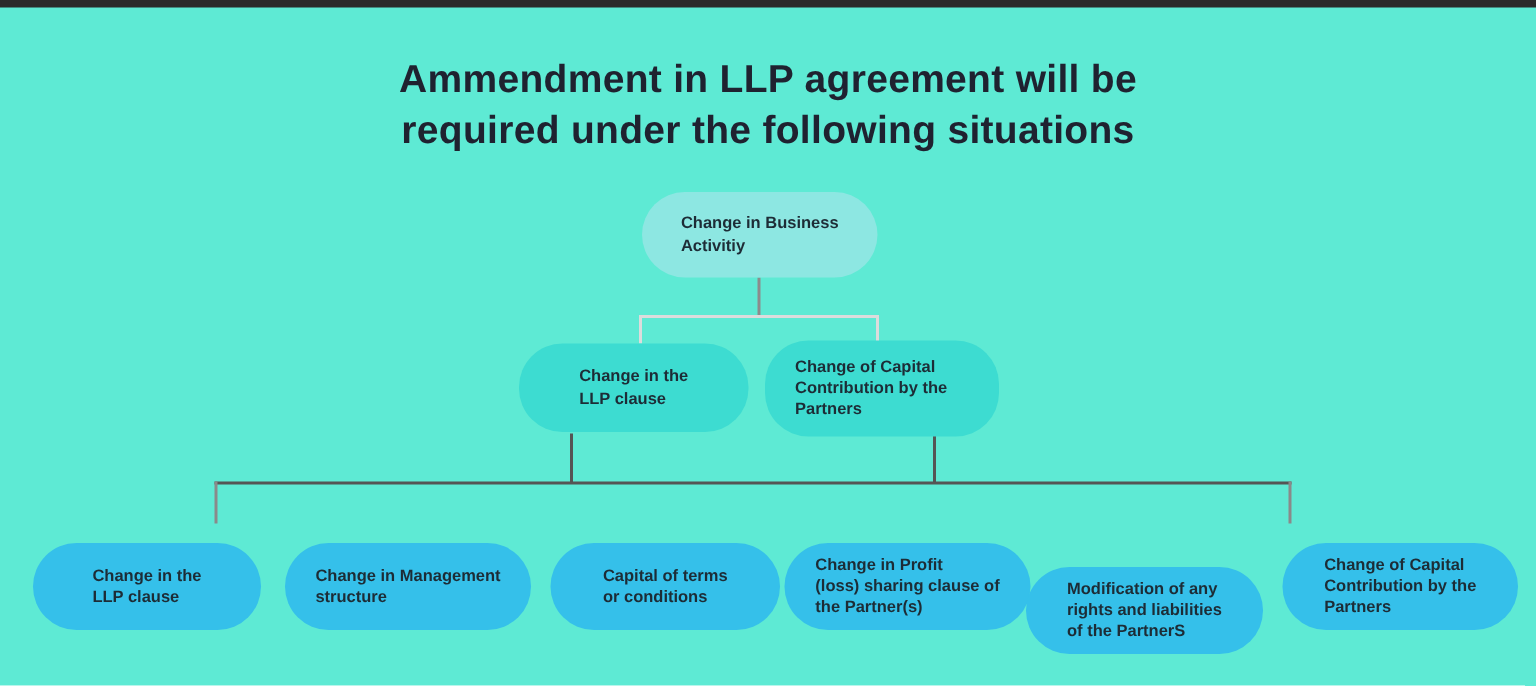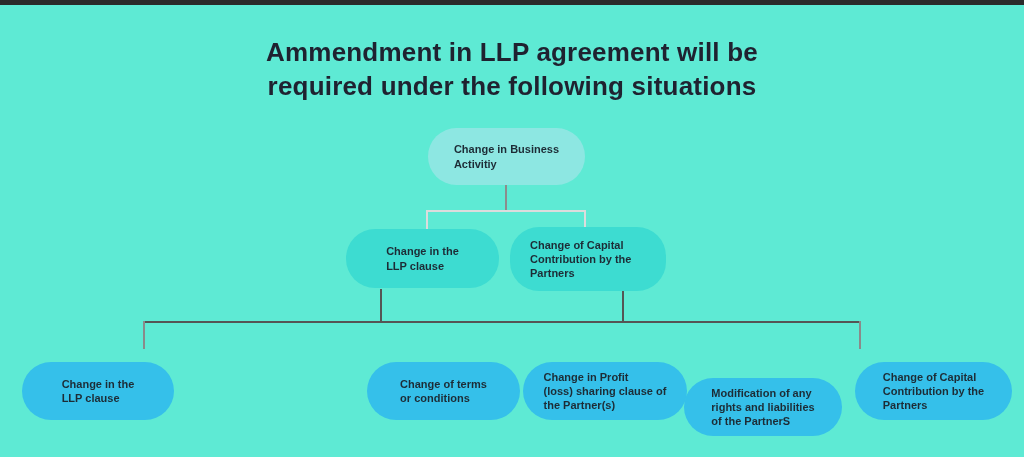--- a/index.html
+++ b/index.html
@@ -84,21 +84,23 @@
 Activitiy</div>
 
   <div class="node lv2 node-l2a">Change in the
 LLP clause</div>
   <div class="node lv2 node-l2b left-text">Change of Capital
 Contribution by the
 Partners</div>
 
   <div class="node lv3 node-b1">Change in the
 LLP clause</div>
-  <div class="node lv3 node-b3">Change of terms
+  <div class="node lv3 node-b2">Change in Management
+structure</div>
+  <div class="node lv3 node-b3">Capital of terms
 or conditions</div>
   <div class="node lv3 node-b4">Change in Profit
 (loss) sharing clause of
 the Partner(s)</div>
   <div class="node lv3 node-b5">Modification of any
 rights and liabilities
 of the PartnerS</div>
   <div class="node lv3 node-b6">Change of Capital
 Contribution by the
 Partners</div>

